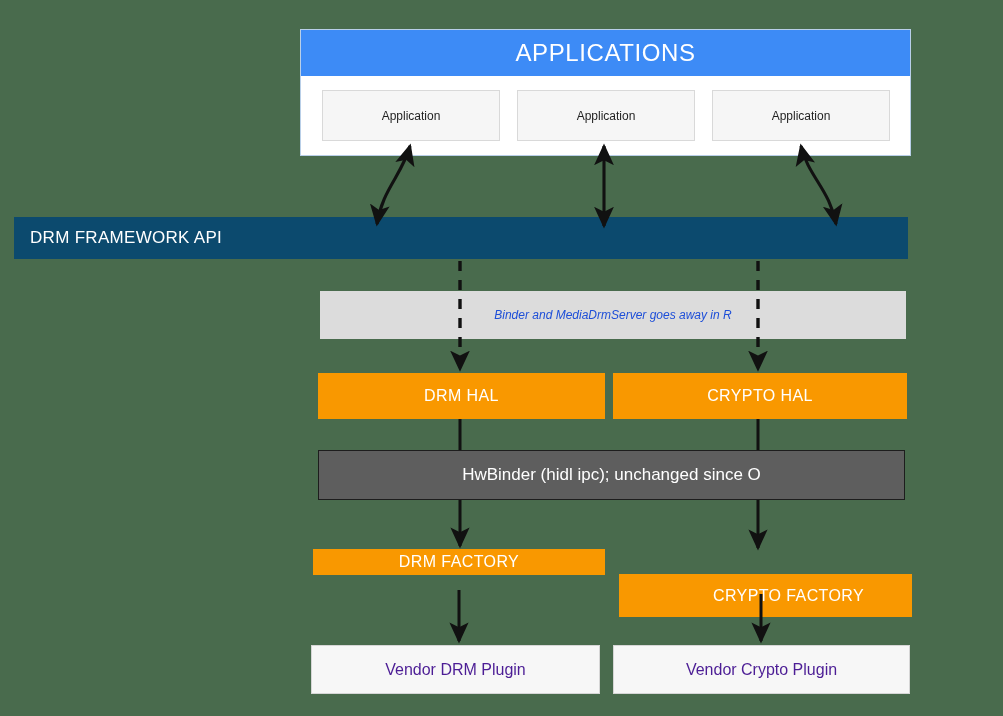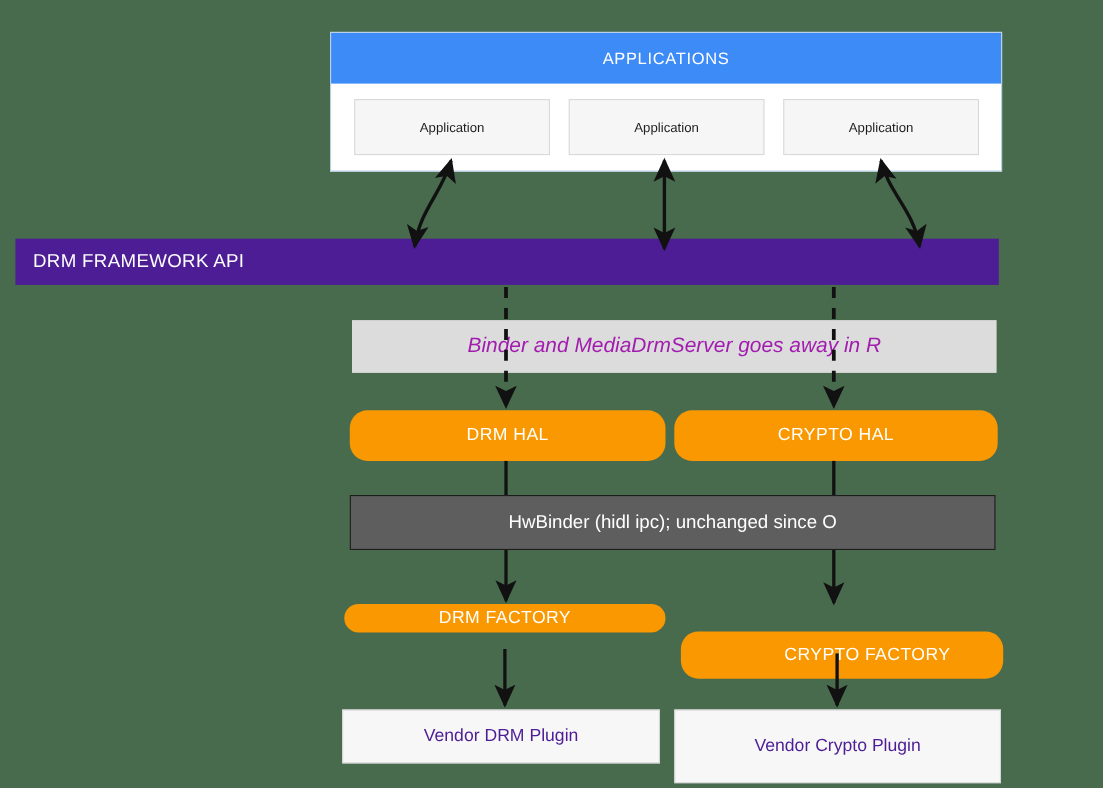--- a/index.html
+++ b/index.html
@@ -30,21 +30,21 @@
   #apps-header {
     left: 0px; top: 0px;
     width: 609px; height: 46px;
     background: #3d8bf6;
     display: flex;
     align-items: center;
     justify-content: center;
   }
   #apps-header .title {
     color: #ffffff;
-    font-size: 15px;
+    font-size: 24px;
     letter-spacing: 0.6px;
     font-weight: 400;
   }
   .app-box {
     top: 90px;
     width: 178px; height: 51px;
     background: #f6f6f6;
     border: 1px solid #d9d9d9;
     display: flex;
     align-items: center;
@@ -53,21 +53,21 @@
     color: #1f1f1f;
   }
   #app-box-1 { left: 322px; }
   #app-box-2 { left: 517px; }
   #app-box-3 { left: 712px; }
 
   
   #drm-framework-bar {
     left: 14px; top: 217px;
     width: 894px; height: 42px;
-    background: #4c1d95;
+    background: #0c4a6e;
     display: flex;
     align-items: center;
   }
   #drm-framework-bar .label {
     color: #ffffff;
     font-size: 17px;
     padding-left: 16px;
     letter-spacing: 0.3px;
   }
 
@@ -75,34 +75,33 @@
   #binder-note {
     left: 320px; top: 291px;
     width: 586px; height: 48px;
     background: #dcdcdc;
     display: flex;
     align-items: center;
     justify-content: center;
   }
   #binder-note .label {
     font-style: italic;
-    color: #a21caf;
-    font-size: 19px;
+    color: #1d4ed8;
+    font-size: 12px;
   }
 
   
   .orange-box {
     background: #f99800;
     display: flex;
     align-items: center;
     justify-content: center;
     color: #ffffff;
     font-size: 16px;
     letter-spacing: 0.4px;
-    border-radius: 16px;
   }
   #drm-hal   { left: 318px; top: 373px; width: 287px; height: 46px; }
   #crypto-hal{ left: 613px; top: 373px; width: 294px; height: 46px; }
 
   
   #hwbinder-box {
     left: 318px; top: 450px;
     width: 587px; height: 50px;
     background: #5e5e5e;
     border: 1px solid #1d1d1d;
@@ -121,21 +120,21 @@
   .plugin-box {
     background: #f7f7f7;
     border: 1px solid #d6d6d6;
     display: flex;
     align-items: center;
     justify-content: center;
     font-size: 16px;
     color: #4c1d95;
   }
   #vendor-drm-plugin    { left: 311px; top: 645px; width: 289px; height: 49px; }
-  #vendor-crypto-plugin { left: 613px; top: 645px; width: 297px; height: 67px; }
+  #vendor-crypto-plugin { left: 613px; top: 645px; width: 297px; height: 49px; }
 
   
   #arrow-layer {
     left: 0; top: 0;
     width: 1003px; height: 716px;
     pointer-events: none;
   }
 </style>
 </head>
 <body>

